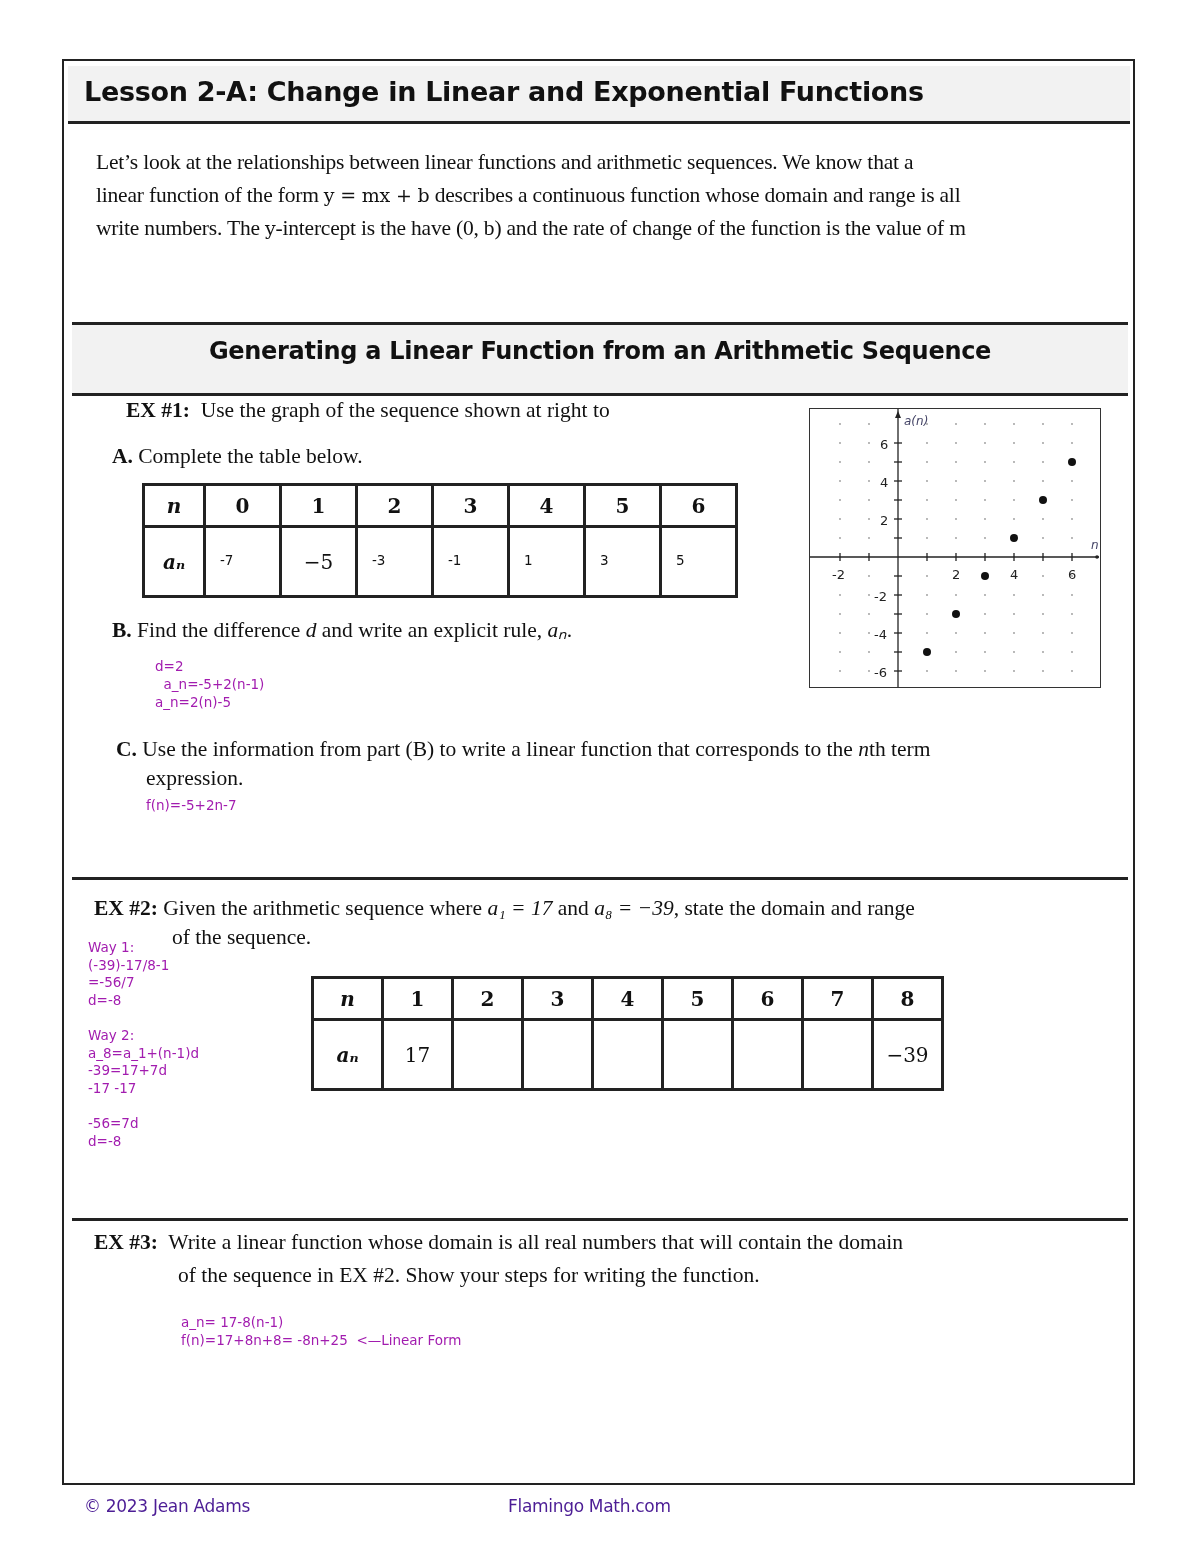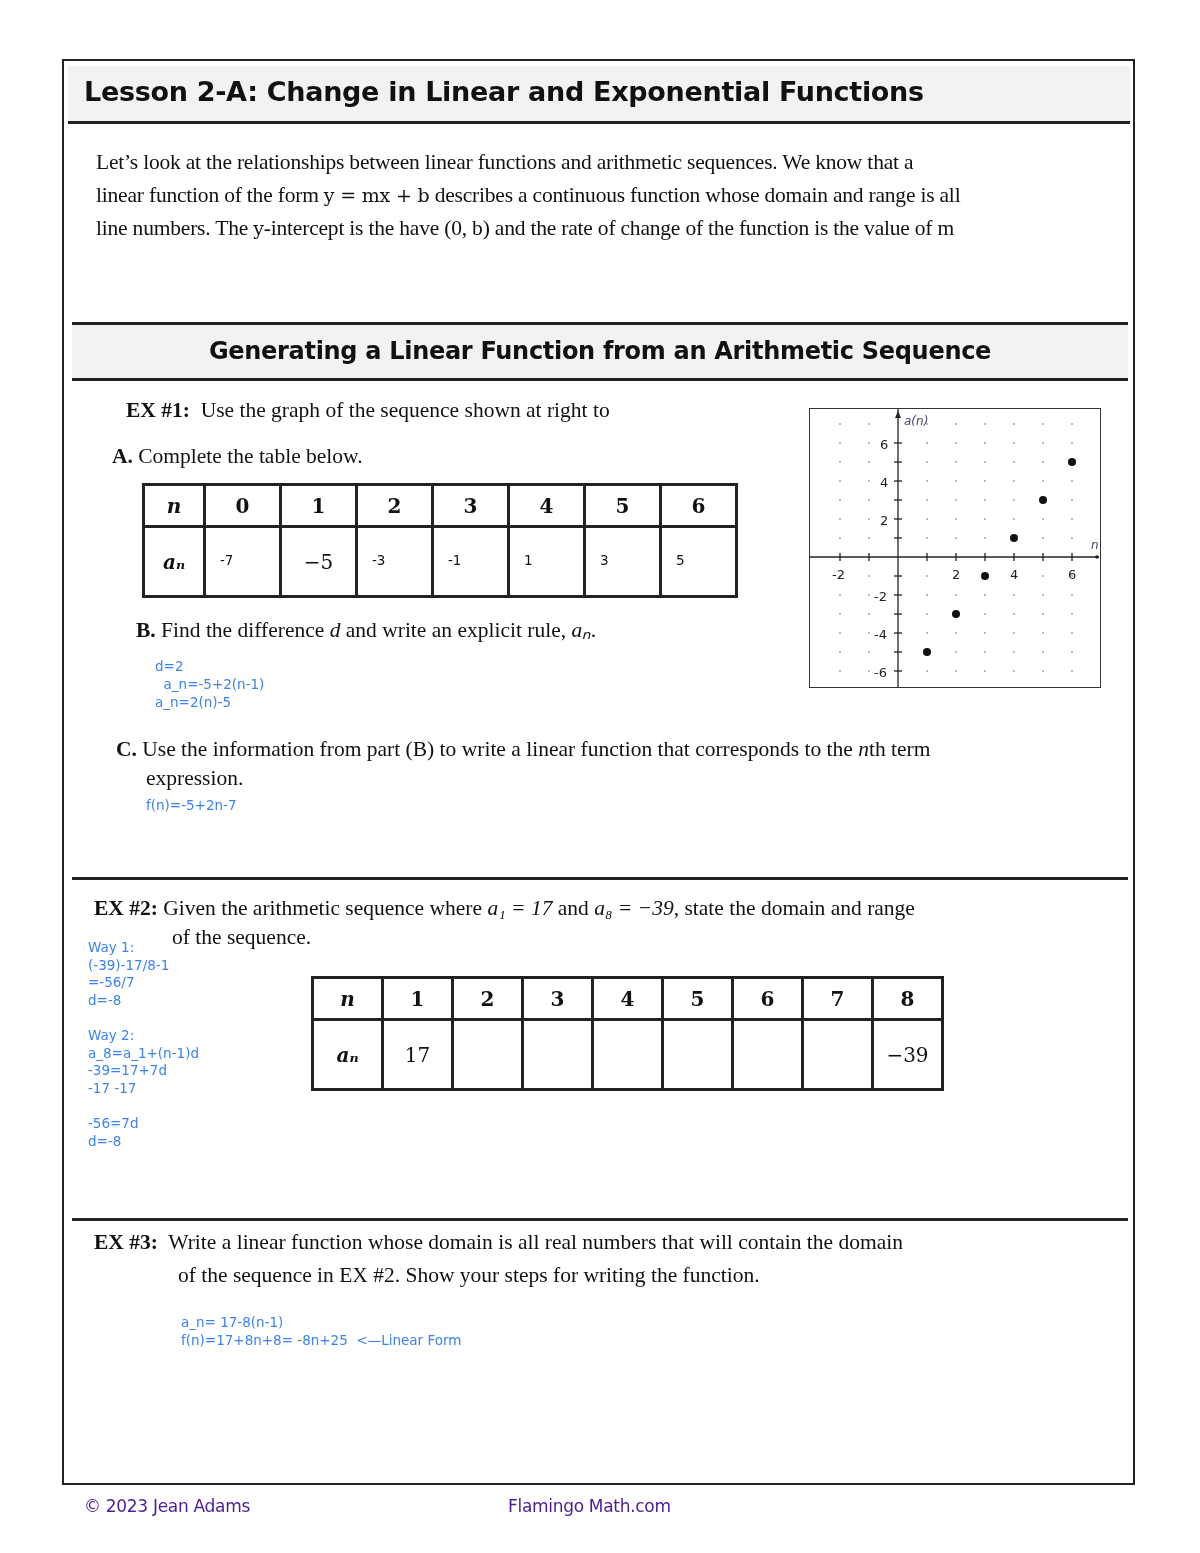--- a/index.html
+++ b/index.html
@@ -3,25 +3,25 @@
 <meta charset="utf-8">
 <style>
   html, body { margin: 0; padding: 0; background: #ffffff; }
   body { width: 1200px; height: 1553px; position: relative; overflow: hidden; font-family: "DejaVu Serif", serif; color: #111; }
   .page-frame { position: absolute; left: 62px; top: 59px; width: 1073px; height: 1426px; border: 2px solid #222; box-sizing: border-box; }
   .title-bar { position: absolute; left: 68px; top: 66px; width: 1062px; height: 58px; background: #f2f2f2; border-bottom: 3px solid #222; box-sizing: border-box; }
   .title-text { position: absolute; left: 16px; top: 10px; font-family: "DejaVu Sans", sans-serif; font-weight: bold; font-size: 27px; letter-spacing: -0.3px; color: #111; }
   .intro { position: absolute; left: 96px; top: 146px; width: 1030px; font-family: "Liberation Serif", serif; font-size: 21.5px; line-height: 32.8px; letter-spacing: -0.2px; }
   .intro p { margin: 0; white-space: nowrap; }
   .m { font-family: "DejaVu Serif", serif; font-size: 19px; }
-  .section-bar { position: absolute; left: 72px; top: 322px; width: 1056px; height: 59px; background: #f2f2f2; border-top: 3px solid #222; border-bottom: 3px solid #222; box-sizing: border-box; text-align: center; }
+  .section-bar { position: absolute; left: 72px; top: 322px; width: 1056px; height: 74px; background: #f2f2f2; border-top: 3px solid #222; border-bottom: 3px solid #222; box-sizing: border-box; text-align: center; }
   .section-text { font-family: "DejaVu Sans", sans-serif; font-weight: bold; font-size: 24px; line-height: 53px; letter-spacing: -0.3px; }
   .q { position: absolute; font-family: "Liberation Serif", serif; font-size: 21.5px; white-space: nowrap; }
   .q b { font-weight: bold; }
-  .hw { position: absolute; font-family: "DejaVu Sans", sans-serif; font-size: 13.5px; line-height: 18px; color: #3b82f6; white-space: pre; }
+  .hw { position: absolute; font-family: "DejaVu Sans", sans-serif; font-size: 13.5px; line-height: 18px; color: #a21caf; white-space: pre; }
   table.seq { position: absolute; border-collapse: collapse; }
   table.seq td { border: 3px solid #222; text-align: center; font-family: "DejaVu Serif", serif; font-weight: bold; font-size: 20px; padding: 0; }
   table.seq td.hdr { font-style: italic; }
   table.seq td.val { font-weight: normal; font-family: "DejaVu Sans", sans-serif; font-size: 13.5px; text-align: left; padding-left: 14px; vertical-align: top; padding-top: 24px; }
   table.seq td.val.big { font-family: "DejaVu Serif", serif; font-size: 20px; text-align: center; padding-left: 0; vertical-align: middle; padding-top: 0; }
   .rule { position: absolute; left: 72px; width: 1056px; height: 3px; background: #222; }
   .graph { position: absolute; left: 809px; top: 408px; width: 292px; height: 280px; border: 1.5px solid #333; box-sizing: border-box; background: #fff; }
   .footer { position: absolute; top: 1496px; font-family: "DejaVu Sans", sans-serif; font-size: 17px; color: #4c1d95; letter-spacing: -0.3px; }
 </style>
 </head>
@@ -29,21 +29,21 @@
 
 <div class="page-frame"></div>
 
 <div class="title-bar">
   <div class="title-text">Lesson 2-A: Change in Linear and Exponential Functions</div>
 </div>
 
 <div class="intro">
   <p><span>Let’s look at the relationships between linear functions and arithmetic sequences.  We know that a</span></p>
   <p><span>linear function of the form </span><span class="m">y = mx + b</span><span> describes a continuous function whose domain and range is all</span></p>
-  <p><span>line numbers. The </span><span class="m">y</span><span>-intercept is the have (0, b) and the rate of change of the function is the value of m</span></p>
+  <p><span>write numbers. The </span><span class="m">y</span><span>-intercept is the have (0, b) and the rate of change of the function is the value of m</span></p>
 </div>
 
 <div class="section-bar">
   <span class="section-text">Generating a Linear Function from an Arithmetic Sequence</span>
 </div>
 
 <div class="q" style="left:94px; top:398px;margin-left:32px;">
   <b>EX #1:</b>&nbsp; <span>Use the graph of the sequence shown at right to</span>
 </div>
 <div class="q" style="left:112px; top:444px;">
@@ -68,21 +68,21 @@
     <td class="val big">−5</td>
     <td class="val">-3</td>
     <td class="val">-1</td>
     <td class="val">1</td>
     <td class="val">3</td>
     <td class="val">5</td>
   </tr>
 </tbody>
   </table>
 
-<div class="q" style="left:112px; top:614px;margin-left:24px;">
+<div class="q" style="left:112px; top:614px;">
   <b>B.</b> <span>Find the difference </span><i>d</i><span> and write an explicit rule, </span><i>aₙ</i><span>.</span>
 </div>
 <div class="hw" style="left:155px; top:657px;"><div>d=2</div><div>  a_n=-5+2(n-1)</div><div>a_n=2(n)-5</div></div>
 
 <div class="q" style="left:116px; top:737px;">
   <b>C.</b> <span>Use the information from part (B) to write a linear function that corresponds to the </span><i>n</i><span>th term</span>
 </div>
 <div class="q" style="left:146px; top:766px;">expression.</div>
 <div class="hw" style="left:146px; top:796px;">f(n)=-5+2n-7</div>
 

